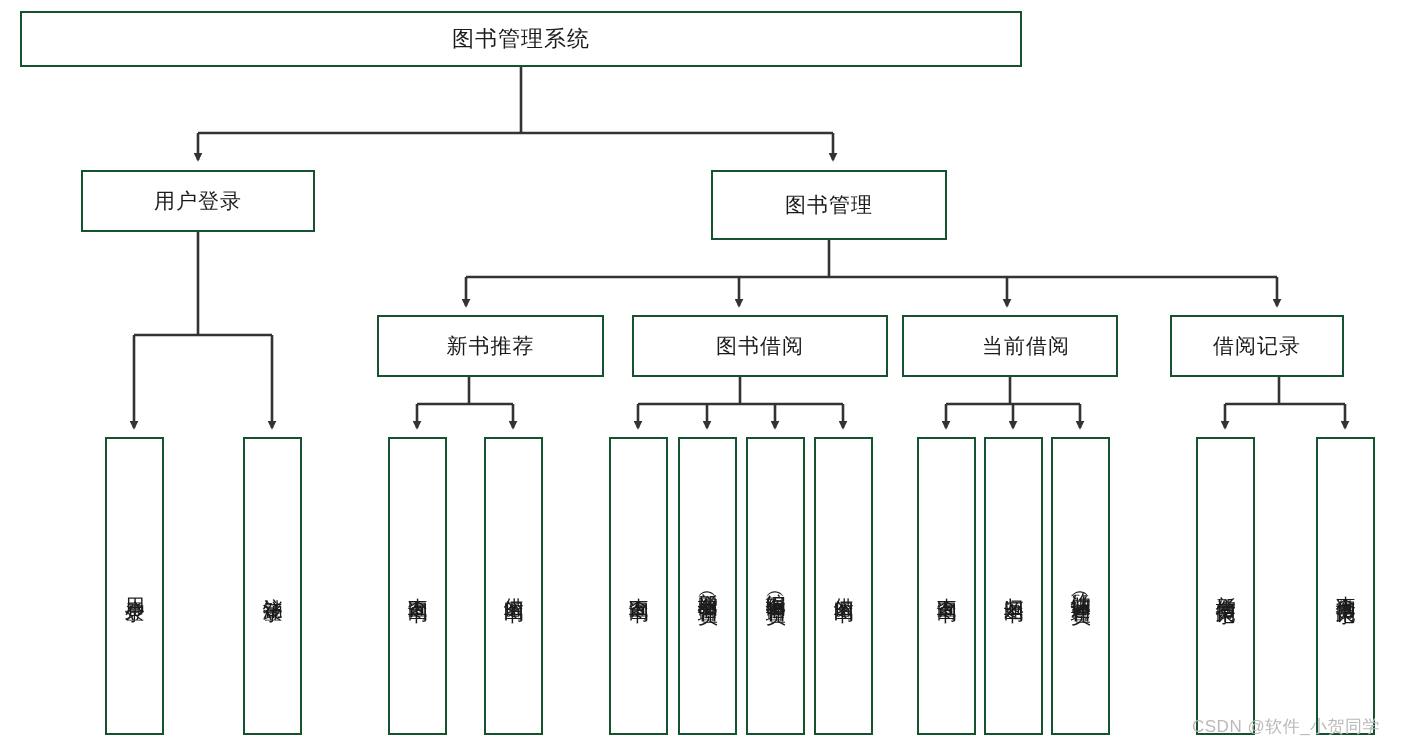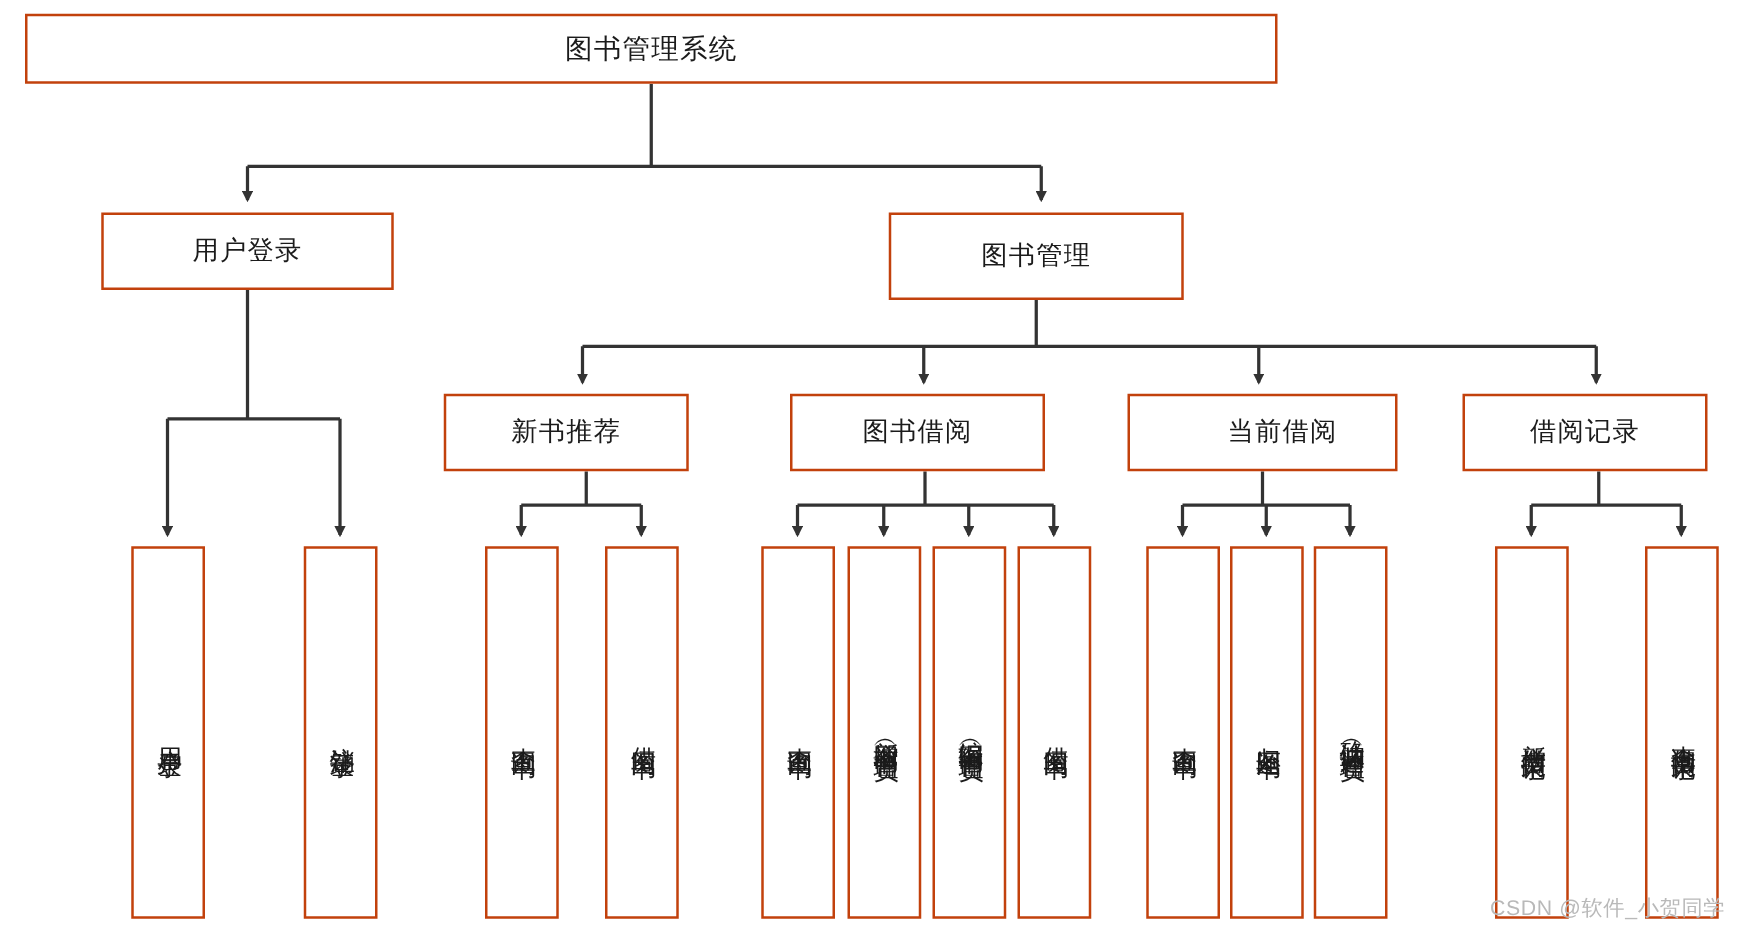--- a/index.html
+++ b/index.html
@@ -23,21 +23,21 @@
     left: 0;
     top: 0;
     width: 1405px;
     height: 747px;
     pointer-events: none;
   }
   .node {
     position: absolute;
     box-sizing: border-box;
     background: #ffffff;
-    border: 2px solid #c2410c;
+    border: 2px solid #14532d;
     display: flex;
     align-items: center;
     justify-content: center;
     color: #1b1b1b;
     z-index: 2;
   }
   .node-h .node-label {
     font-size: 21px;
     letter-spacing: 1px;
     line-height: 1.2;
@@ -130,33 +130,33 @@
   </div>
 
   <div class="node node-h" style="left:81px; top:170px; width:234px; height:62px;">
     <span class="node-label">用户登录</span>
   </div>
 
   <div class="node node-h" style="left:711px; top:170px; width:236px; height:70px;">
     <span class="node-label">图书管理</span>
   </div>
 
-  <div class="node node-h" style="left:355px; top:315px; width:196px; height:62px;">
+  <div class="node node-h" style="left:377px; top:315px; width:227px; height:62px;">
     <span class="node-label">新书推荐</span>
   </div>
 
-  <div class="node node-h" style="left:632px; top:315px; width:204px; height:62px;">
+  <div class="node node-h" style="left:632px; top:315px; width:256px; height:62px;">
     <span class="node-label">图书借阅</span>
   </div>
 
   <div class="node node-h" style="left:902px; top:315px; width:216px; height:62px;padding-left:32px;">
     <span class="node-label">当前借阅</span>
   </div>
 
-  <div class="node node-h" style="left:1170px; top:315px; width:196px; height:62px;">
+  <div class="node node-h" style="left:1170px; top:315px; width:174px; height:62px;">
     <span class="node-label">借阅记录</span>
   </div>
 
   <div class="node node-v" style="left:105px; top:437px; width:59px; height:298px;">
     <span class="node-label">用户登录</span>
   </div>
 
   <div class="node node-v" style="left:243px; top:437px; width:59px; height:298px;">
     <span class="node-label">注销登录</span>
   </div>

